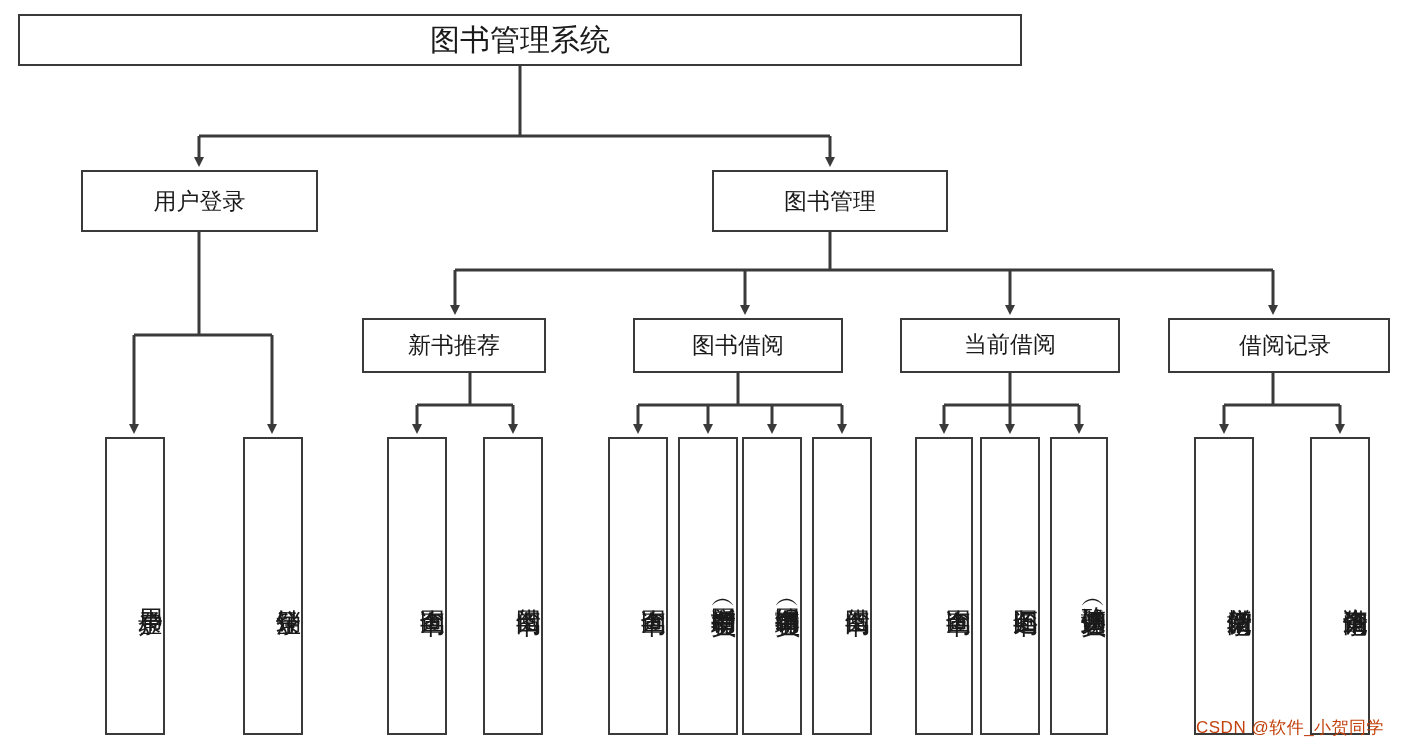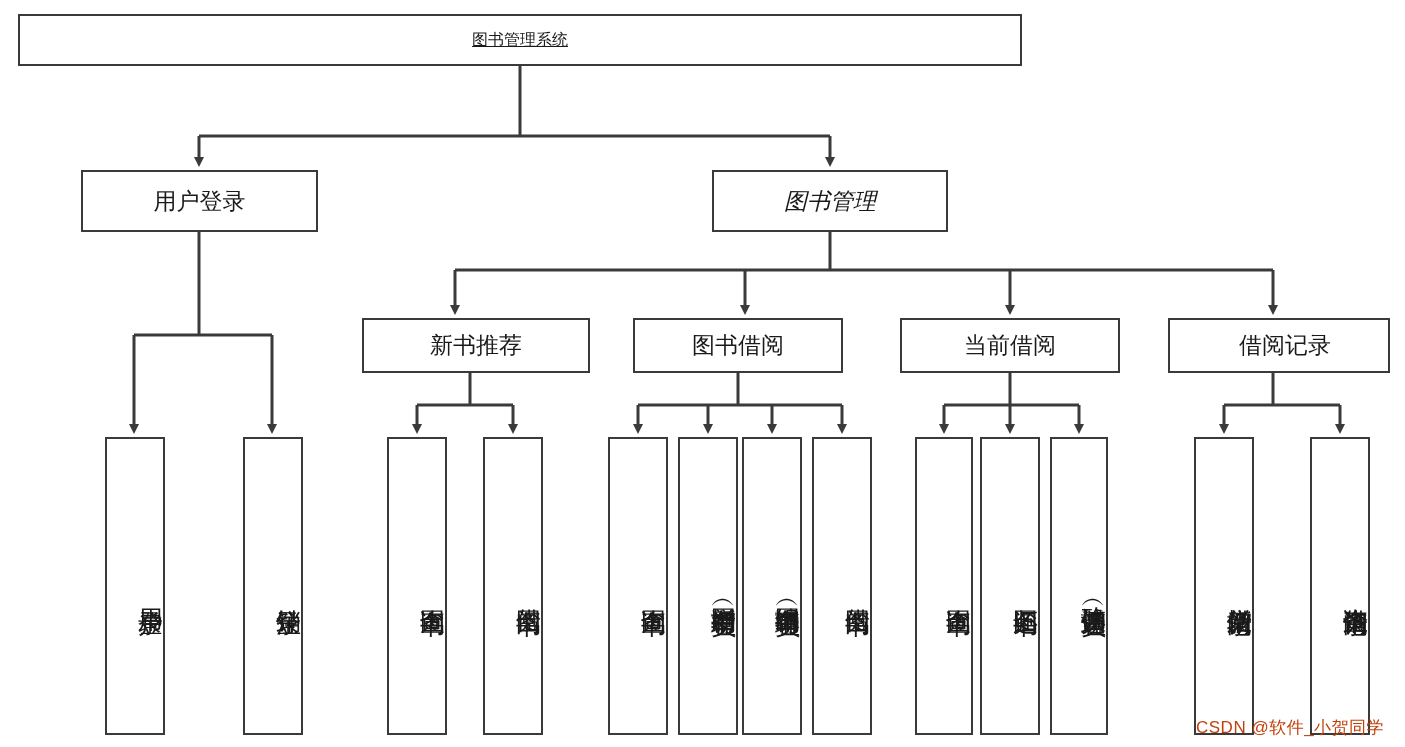--- a/index.html
+++ b/index.html
@@ -33,22 +33,21 @@
     display: flex;
     align-items: center;
     justify-content: center;
     text-align: center;
     line-height: 1.06;
   }
   .node.horiz {
     font-size: 23px;
   }
   .node.root {
-    font-size: 16px;
-    text-decoration: underline;
+    font-size: 30px;
   }
   .node.vert {
     writing-mode: vertical-rl;
     text-orientation: upright;
     font-size: 25px;
     letter-spacing: 1px;
     padding-top: 10px;
     align-items: flex-start;
     justify-content: center;
     line-height: 1.0;
@@ -112,25 +111,25 @@
       <path d="M1273,373 L1273,405"></path>
       <path d="M1224,405 L1340,405"></path>
       <path d="M1224,405 L1224,425" marker-end="url(#arrow)"></path>
       <path d="M1340,405 L1340,425" marker-end="url(#arrow)"></path>
     </g>
   </svg>
 
   <div class="node root" style="left: 18px; top: 14px; width: 1004px; height: 52px;">图书管理系统</div>
 
   <div class="node horiz" style="left: 81px; top: 170px; width: 237px; height: 62px;">用户登录</div>
-  <div class="node horiz" style="left: 712px; top: 170px; width: 236px; height: 62px; font-style: italic;">图书管理</div>
+  <div class="node horiz" style="left: 712px; top: 170px; width: 236px; height: 62px;">图书管理</div>
 
-  <div class="node horiz" style="left: 362px; top: 318px; width: 228px; height: 55px;">新书推荐</div>
+  <div class="node horiz" style="left: 362px; top: 318px; width: 184px; height: 55px;">新书推荐</div>
   <div class="node horiz" style="left: 633px; top: 318px; width: 210px; height: 55px; text-align: right;">图书借阅</div>
-  <div class="node horiz" style="left: 900px; top: 318px; width: 220px; height: 55px;">当前借阅</div>
+  <div class="node horiz" style="left: 900px; top: 318px; width: 220px; height: 55px; font-family: Liberation Serif, serif;">当前借阅</div>
   <div class="node horiz" style="left: 1168px; top: 318px; width: 222px; height: 55px; padding-left: 12px;">借阅记录</div>
 
   <div class="node vert" style="left: 105px; top: 437px; width: 60px; height: 298px;">用户登录</div>
   <div class="node vert" style="left: 243px; top: 437px; width: 60px; height: 298px;">注销登录</div>
   <div class="node vert" style="left: 387px; top: 437px; width: 60px; height: 298px;">查询图书</div>
   <div class="node vert" style="left: 483px; top: 437px; width: 60px; height: 298px;">借阅图书</div>
   <div class="node vert" style="left: 608px; top: 437px; width: 60px; height: 298px;">查询图书</div>
   <div class="node vert" style="left: 678px; top: 437px; width: 60px; height: 298px;">新增图书（管理员）</div>
   <div class="node vert" style="left: 742px; top: 437px; width: 60px; height: 298px;">编辑图书（管理员）</div>
   <div class="node vert" style="left: 812px; top: 437px; width: 60px; height: 298px;">借阅图书</div>

